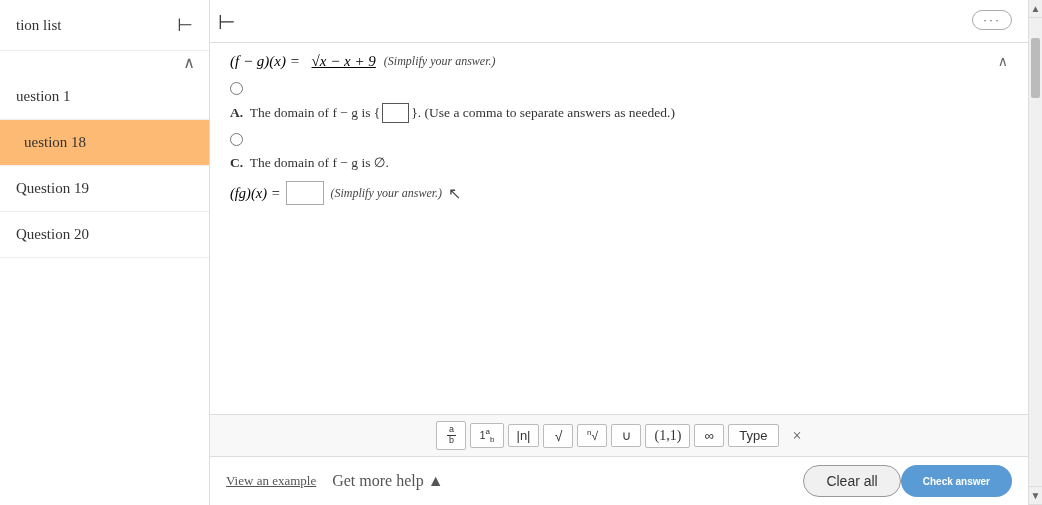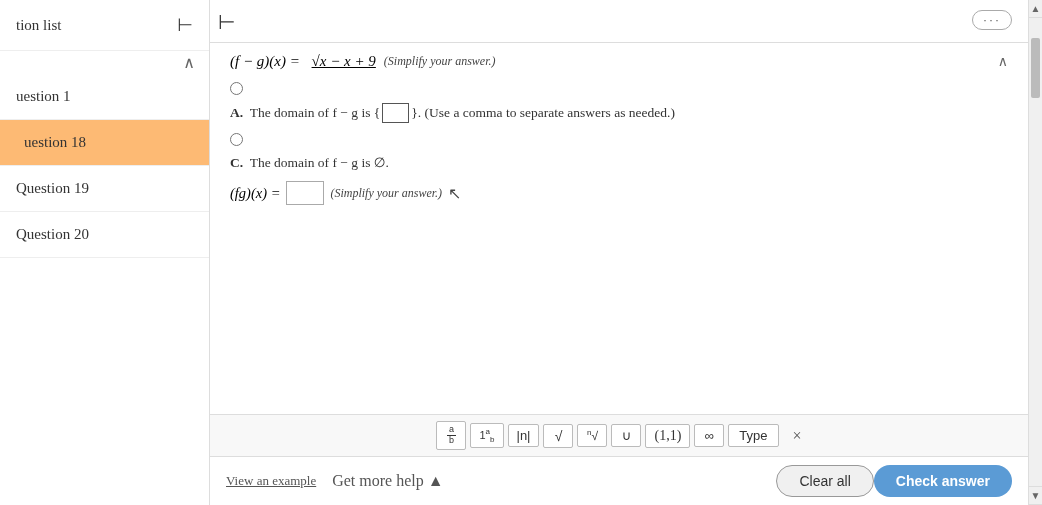--- a/index.html
+++ b/index.html
@@ -223,21 +223,21 @@
       padding: 7px 22px;
       font-size: 14px;
       cursor: pointer;
       border-radius: 20px;
       color: #333;
     }
     .check-answer-btn {
       border: none;
       background: #5b9bd5;
       padding: 7px 22px;
-      font-size: 14px;
+      font-size: 10px;
       cursor: pointer;
       border-radius: 20px;
       color: #fff;
       font-weight: bold;
     }
 
     
     .dots-btn {
       border: 1px solid #aaa;
       border-radius: 20px;

